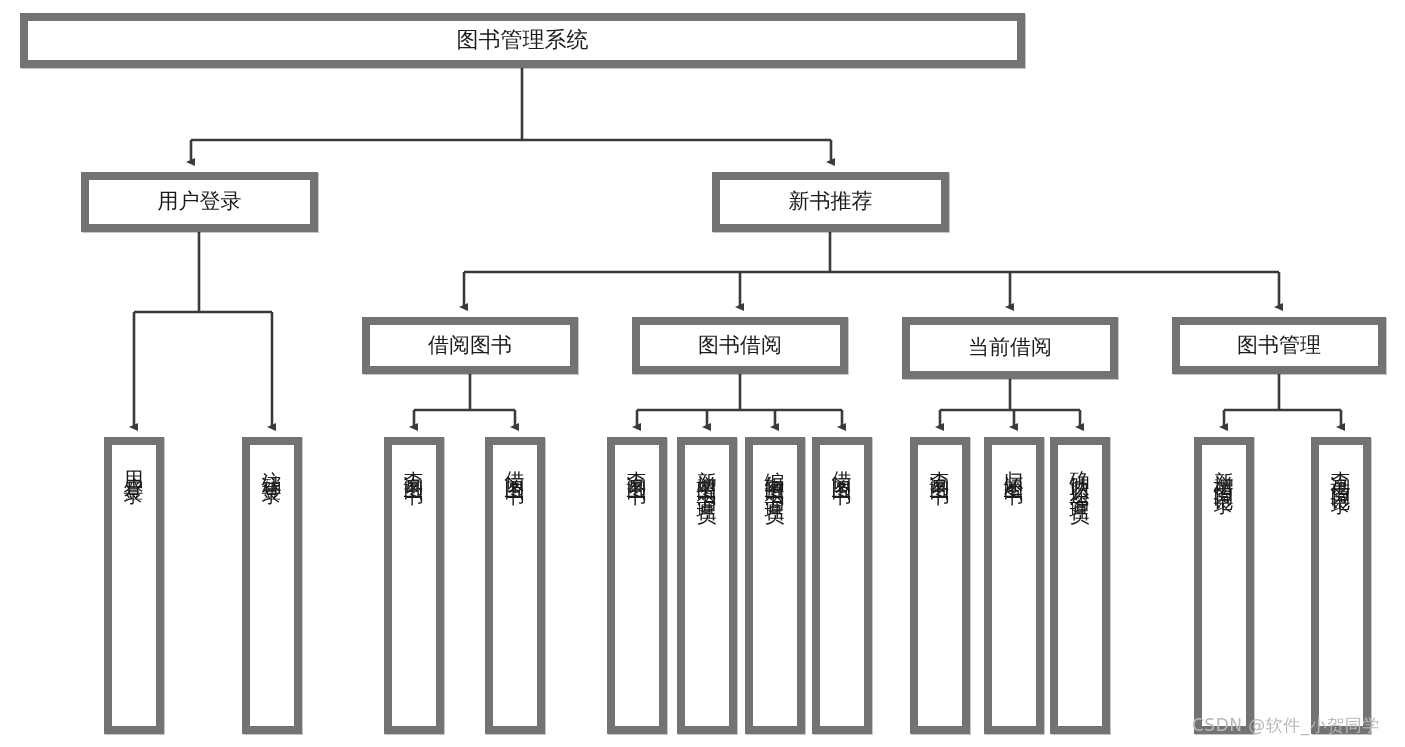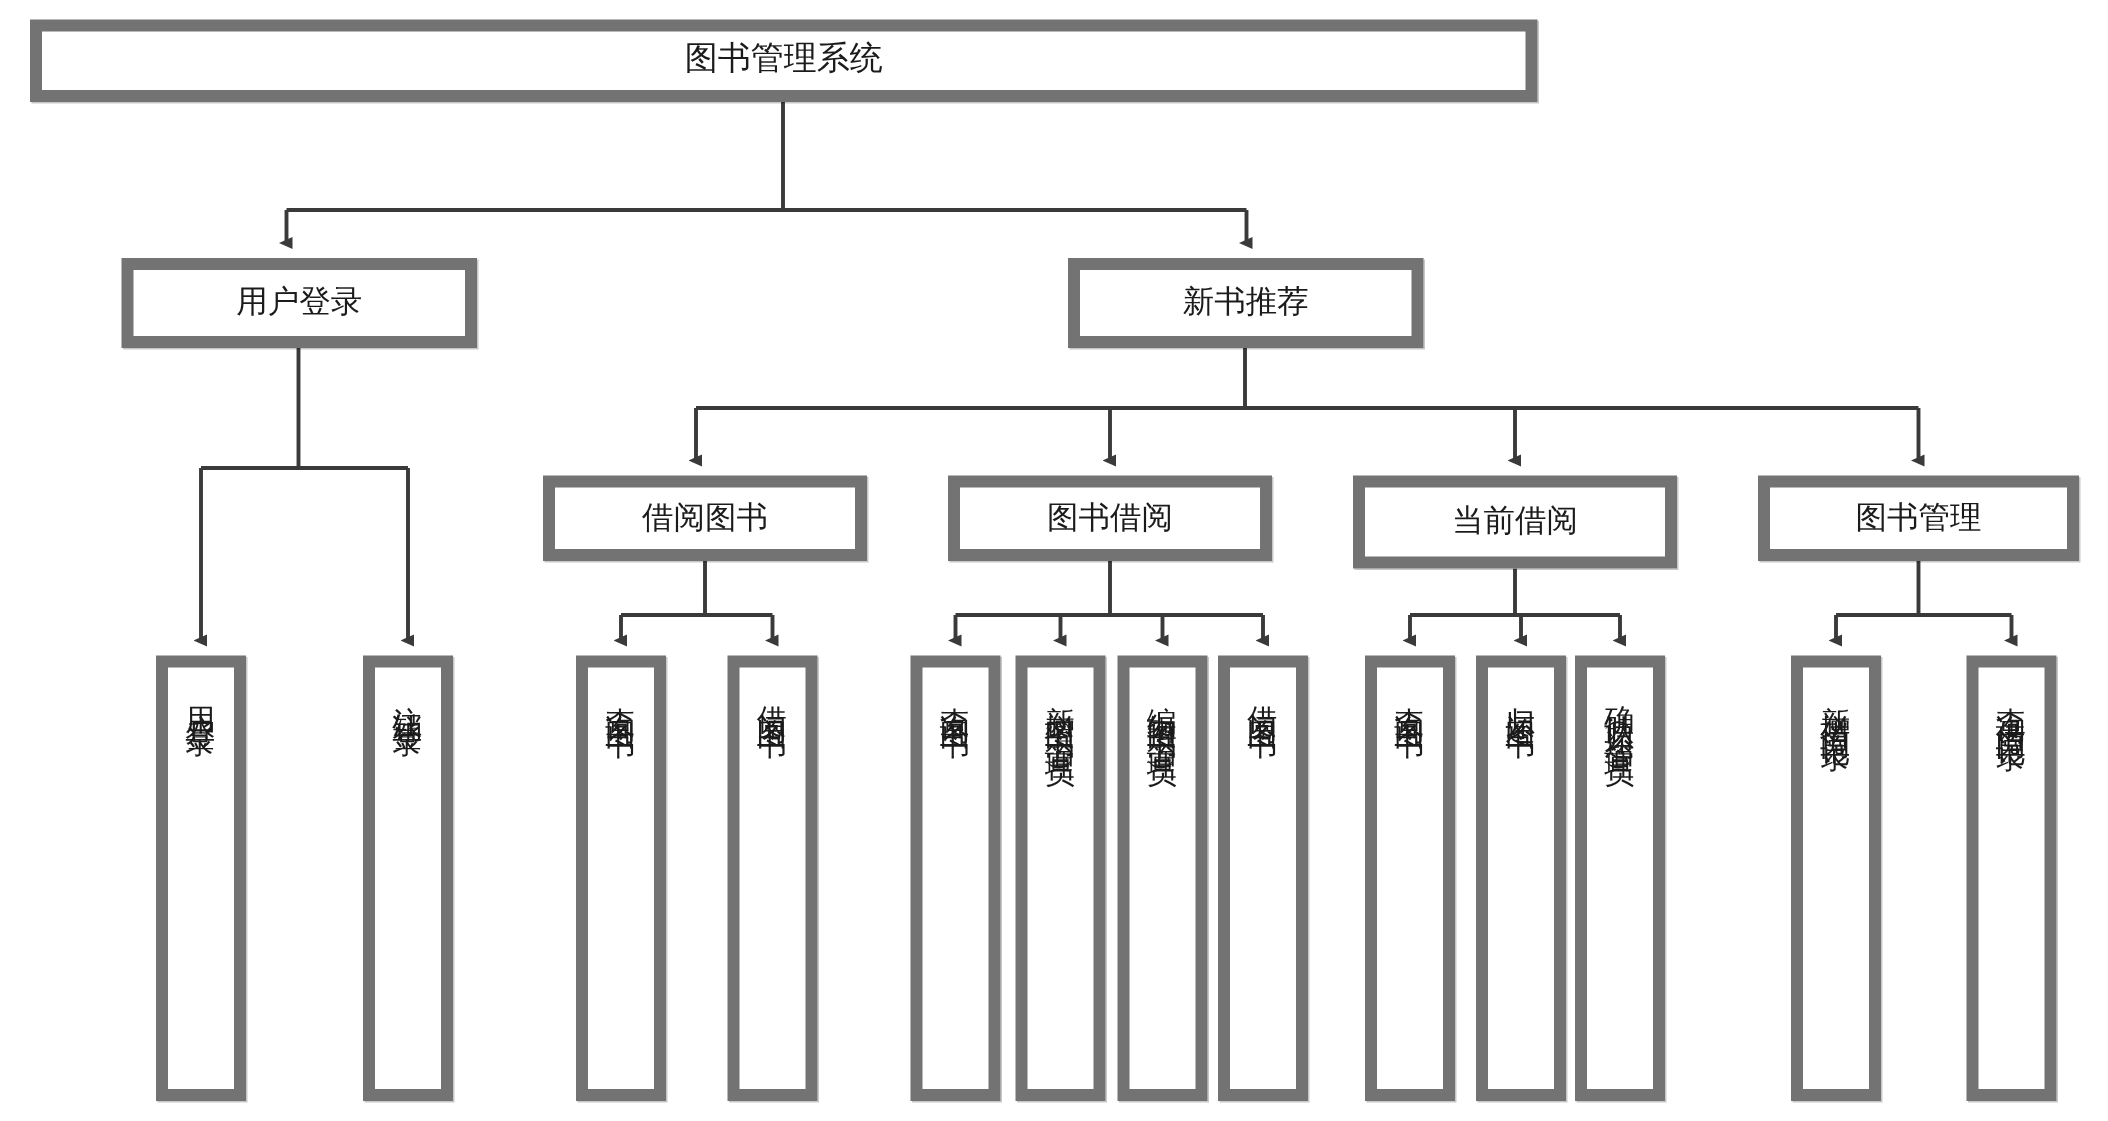--- a/index.html
+++ b/index.html
@@ -183,14 +183,15 @@
   <div class="node vertical" style="left: 1050px; top: 437px; width: 60px; height: 297px;">
     <span class="label">确认归还（管理员）</span>
   </div>
   <div class="node vertical" style="left: 1194px; top: 437px; width: 60px; height: 297px;">
     <span class="label">新增借阅记录</span>
   </div>
   <div class="node vertical" style="left: 1311px; top: 437px; width: 60px; height: 297px;">
     <span class="label">查询借阅记录</span>
   </div>
 
+  <div class="watermark" style="left:1192px; top:714px;">CSDN @软件_小贺同学</div>
 
 </div>
 
 </body></html>

